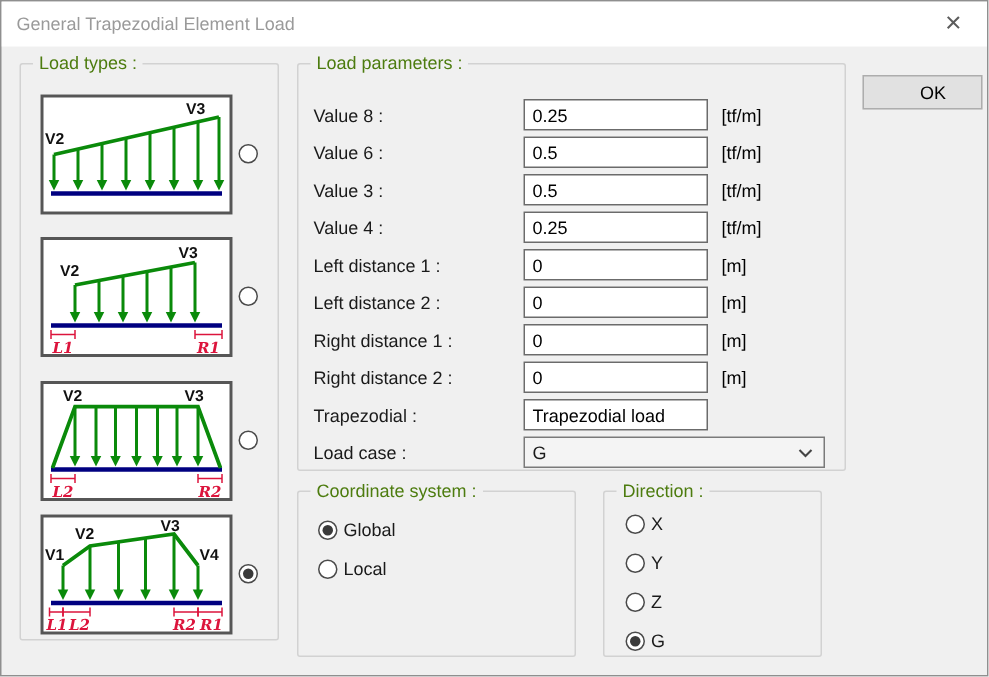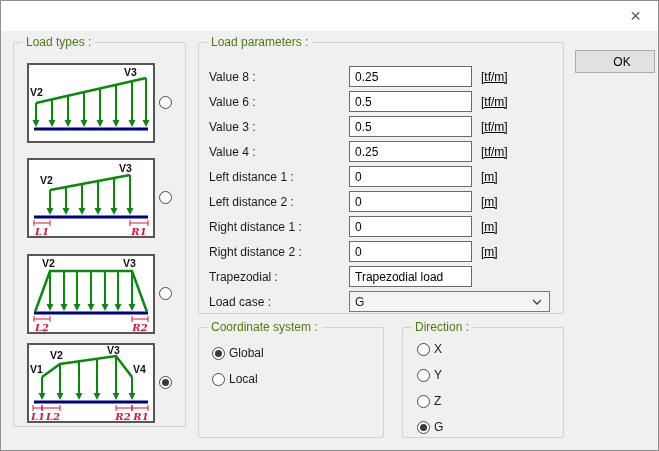--- a/index.html
+++ b/index.html
@@ -29,32 +29,33 @@
   
   .radio{display:inline-block;width:13px;height:13px;border:1px solid #4a4a4a;border-radius:50%;background:#fff;position:relative;flex:none;}
   .radio.selected::after{content:"";position:absolute;left:2px;top:2px;right:2px;bottom:2px;border-radius:50%;background:#3a3a3a;}
   .radio-row{position:absolute;display:flex;align-items:center;height:14px;cursor:pointer;}
   .radio-row .rlbl{margin-left:4px;}
   
   .params-rows{position:absolute;left:0;top:21px;width:100%;}
   .row{display:flex;align-items:center;height:25px;padding-left:10px;}
   .lbl{width:140px;flex:none;}
   .txt{width:123px;height:21px;border:1px solid #6b6b6b;background:#fff;font-family:"Liberation Sans",sans-serif;font-size:12px;color:#000;padding:0 0 0 5px;outline:none;}
-  .unit{margin-left:9px;color:#000;text-decoration:underline;}
+  .unit{margin-left:9px;color:#000;}
   .dropdown{width:201px;height:21px;border:1px solid #7a7a7a;background:#f4f4f4;display:flex;align-items:center;padding-left:5px;position:relative;cursor:pointer;}
   .dropdown .chev{position:absolute;right:7px;top:7px;}
   
   .btn{position:absolute;width:80px;height:23px;background:#e1e1e1;border:1px solid #adadad;font-family:"Liberation Sans",sans-serif;font-size:12px;color:#000;cursor:pointer;}
 </style>
 </head>
 <body>
 
 <div class="dialog">
 
   <div class="titlebar">
+    <span class="title">General Trapezodial Element Load</span>
     <div class="close">
       <span>×</span>
     </div>
   </div>
 
   <div class="group" style="left:12px;top:41px;width:173px;height:385px;">
     <span class="group-label">Load types :</span>
 
     <div class="typebox" style="left:13px;top:20px;">
       <svg class="diagram" width="124" height="76" viewBox="0 0 124 76">
@@ -242,21 +243,21 @@
     <div class="radio-row" style="left:13px;top:18px;">
       <span class="radio selected"></span>
       <span class="rlbl">Global</span>
     </div>
     <div class="radio-row" style="left:13px;top:44px;">
       <span class="radio"></span>
       <span class="rlbl">Local</span>
     </div>
   </div>
 
-  <div class="group" style="left:401px;top:326px;width:162px;height:111px;">
+  <div class="group" style="left:401px;top:326px;width:146px;height:111px;">
     <span class="group-label">Direction :</span>
     <div class="radio-row" style="left:14px;top:14px;">
       <span class="radio"></span>
       <span class="rlbl">X</span>
     </div>
     <div class="radio-row" style="left:14px;top:40px;">
       <span class="radio"></span>
       <span class="rlbl">Y</span>
     </div>
     <div class="radio-row" style="left:14px;top:66px;">

